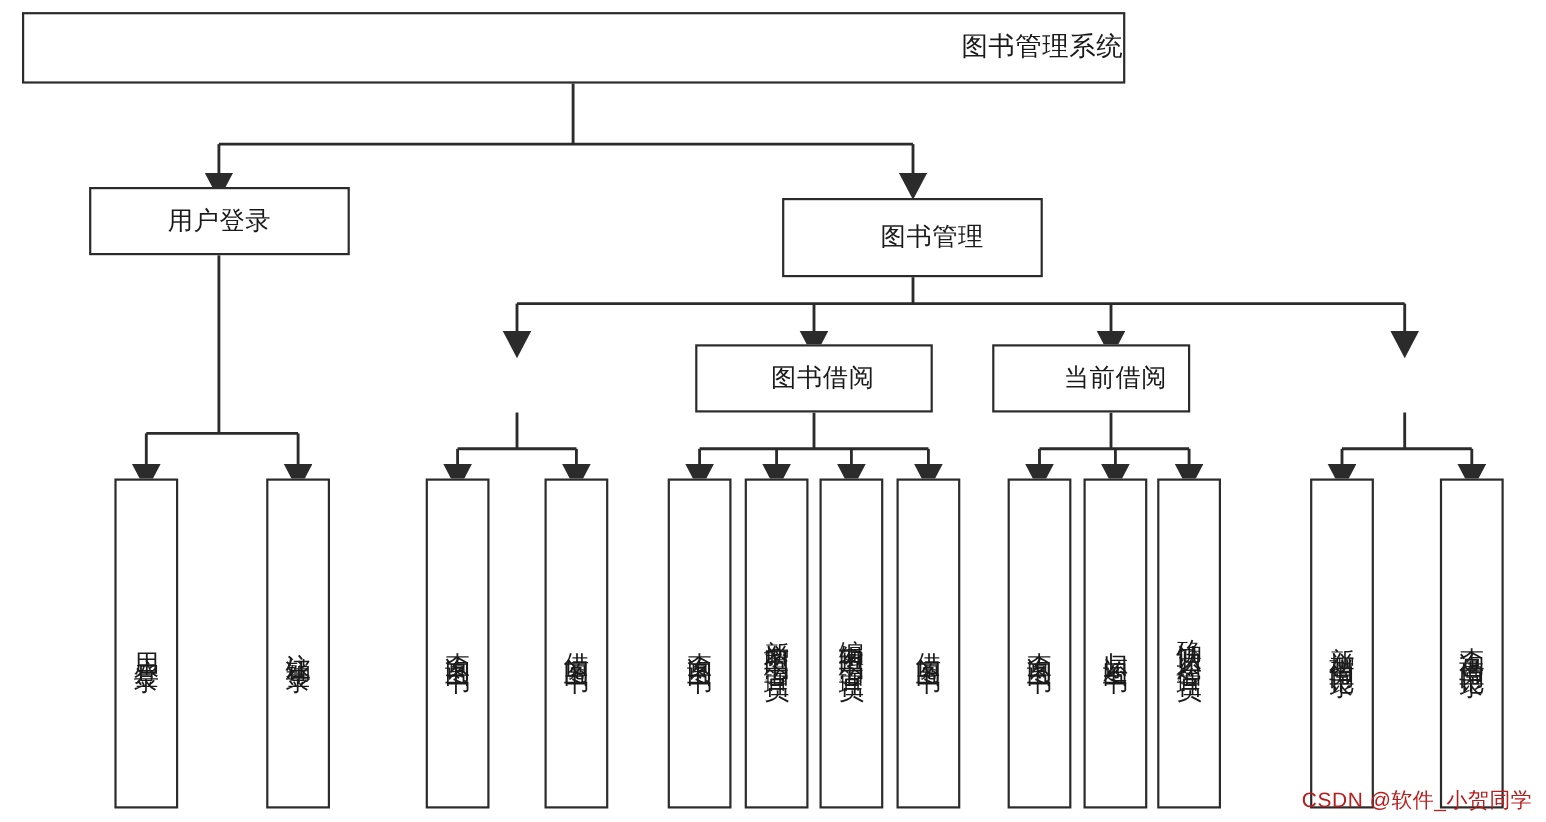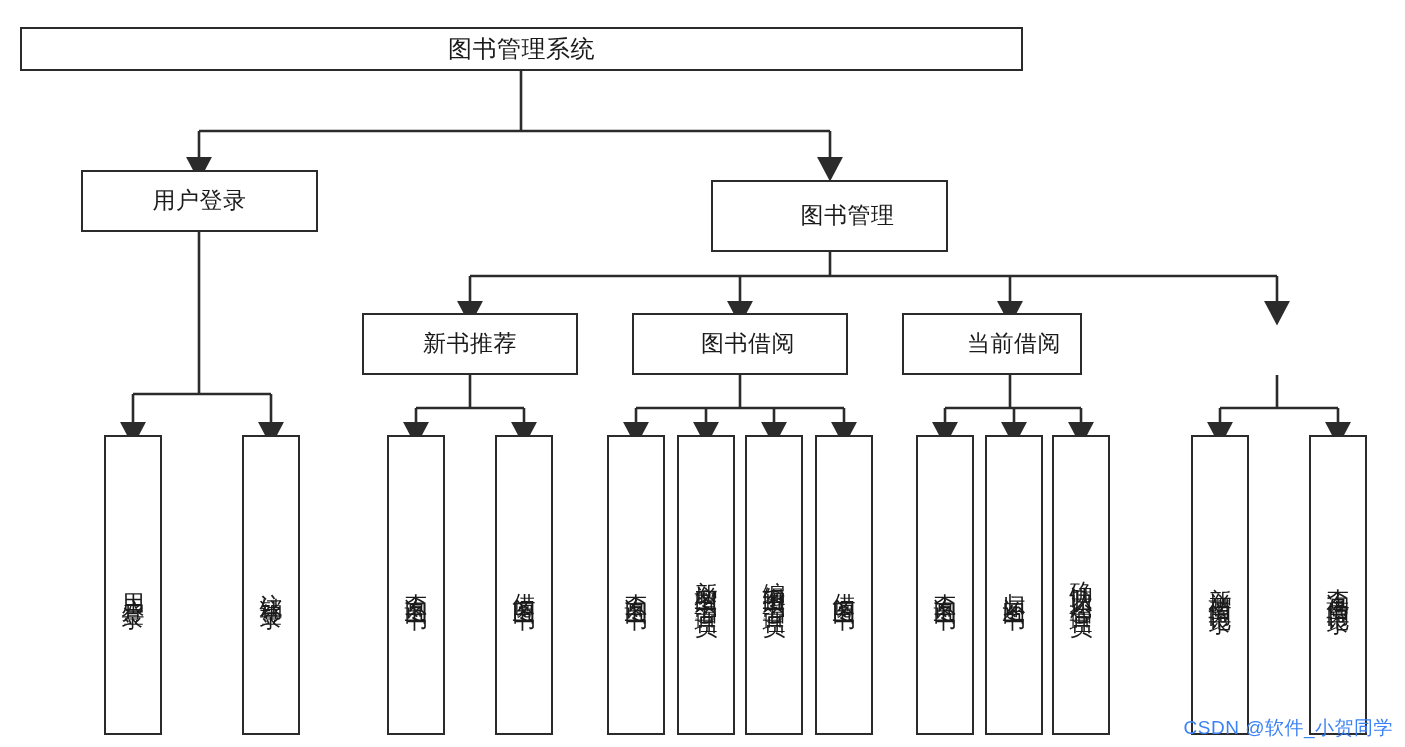--- a/index.html
+++ b/index.html
@@ -52,21 +52,21 @@
     letter-spacing:5px;
     line-height:1;
     max-height:278px;
     white-space:nowrap;
   }
   #watermark{
     position:absolute;
     right:12px;
     bottom:6px;
     font-size:19px;
-    color:#3b82f6;
+    color:#b91c1c;
     white-space:nowrap;
     letter-spacing:0.5px;
     font-family:"Liberation Sans","DejaVu Sans",sans-serif;
   }
 </style>
 </head>
 <body>
 
 <div id="diagram">
 
@@ -113,34 +113,31 @@
       <path d="M1014,408 L1014,425" marker-end="url(#arw)"></path>
       <path d="M1081,408 L1081,425" marker-end="url(#arw)"></path>
 
       <path d="M1277,375 L1277,408"></path>
       <path d="M1220,408 L1338,408"></path>
       <path d="M1220,408 L1220,425" marker-end="url(#arw)"></path>
       <path d="M1338,408 L1338,425" marker-end="url(#arw)"></path>
     </g>
   </svg>
 
-  <div class="node h-node root" style="left:20px;top:27px;width:1003px;height:44px;">
+  <div class="node h-node root" style="left:20px;top:11px;width:1003px;height:65px;justify-content:flex-end;">
     <span class="lbl">图书管理系统</span>
   </div>
 
   <div class="node h-node" style="left:81px;top:170px;width:237px;height:62px;">
     <span class="lbl">用户登录</span>
   </div>
   <div class="node h-node" style="left:711px;top:180px;width:237px;height:72px;padding-left:36px;">
     <span class="lbl">图书管理</span>
   </div>
 
-  <div class="node h-node" style="left:362px;top:313px;width:216px;height:62px;">
-    <span class="lbl">新书推荐</span>
-  </div>
   <div class="node h-node" style="left:632px;top:313px;width:216px;height:62px;padding-left:16px;">
     <span class="lbl">图书借阅</span>
   </div>
   <div class="node h-node" style="left:902px;top:313px;width:180px;height:62px;padding-left:44px;">
     <span class="lbl">当前借阅</span>
   </div>
 
   <div class="node v-node" style="left:104px;top:435px;width:58px;height:300px;">
     <span class="lbl">用户登录</span>
   </div>

